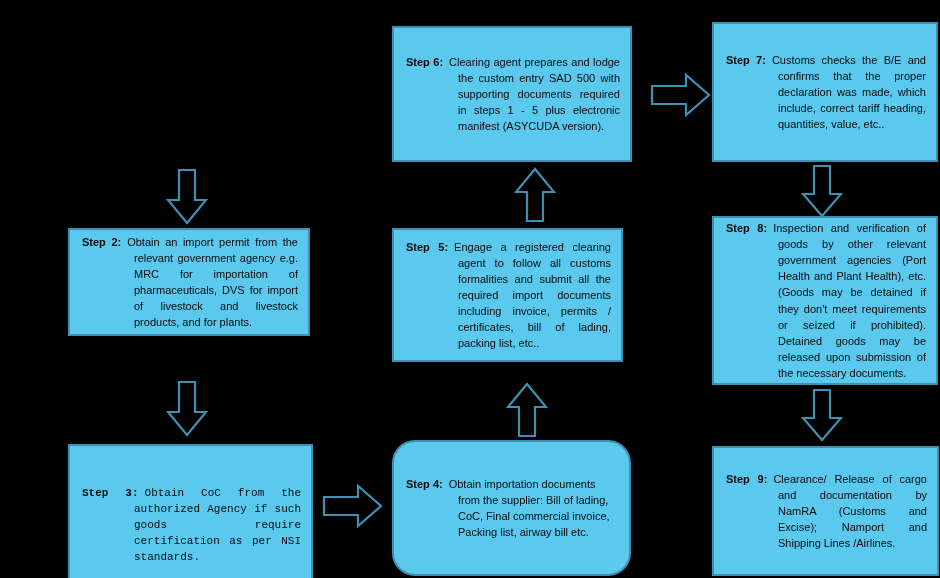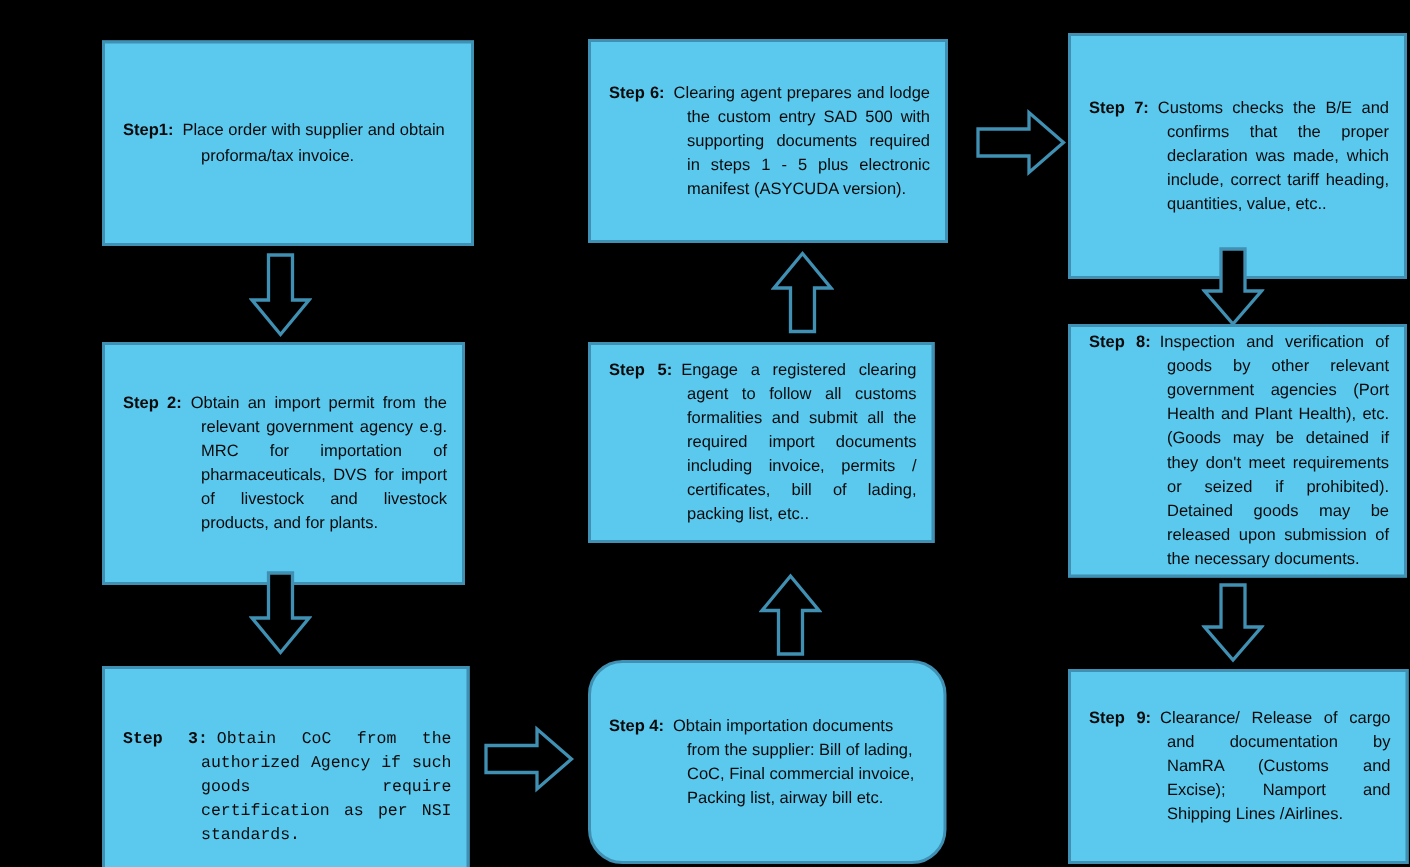--- a/index.html
+++ b/index.html
@@ -63,35 +63,28 @@
     stroke: #3f90b3;
     stroke-width: 2.2;
     stroke-linejoin: miter;
   }
 </style>
 </head>
 <body>
 
 <div id="canvas">
 
-  <div class="step-box" style="left:68px; top:27px; width:248px; height:137px;">
-    <div class="step-inner">
-      <p class="step-para nojustify">
-        <span class="step-label">Step1:</span><span>Place order with supplier and obtain proforma/tax invoice.</span>
-      </p>
-    </div>
-  </div>
 
   <div class="arrow" style="left:166px; top:168px; width:42px; height:58px;">
     <svg width="42" height="58" viewBox="0 0 42 58" aria-hidden="true">
       <polygon class="arrow-stroke" points="13,2 29,2 29,32 40,32 21,55 2,32 13,32"></polygon>
     </svg>
   </div>
 
-  <div class="step-box" style="left:68px; top:228px; width:242px; height:162px;">
+  <div class="step-box" style="left:68px; top:228px; width:242px; height:108px;">
     <div class="step-inner">
       <p class="step-para">
         <span class="step-label">Step 2:</span><span>Obtain an import permit from the relevant government agency e.g. MRC for importation of pharmaceuticals, DVS for import of livestock and livestock products, and for plants.</span>
       </p>
     </div>
   </div>
 
   <div class="arrow" style="left:166px; top:380px; width:42px; height:58px;">
     <svg width="42" height="58" viewBox="0 0 42 58" aria-hidden="true">
       <polygon class="arrow-stroke" points="13,2 29,2 29,32 40,32 21,55 2,32 13,32"></polygon>
@@ -147,21 +140,21 @@
       </p>
     </div>
   </div>
 
   <div class="arrow" style="left:650px; top:72px; width:62px; height:46px;">
     <svg width="62" height="46" viewBox="0 0 62 46" aria-hidden="true">
       <polygon class="arrow-stroke" points="2,14 36,14 36,3 59,23 36,43 36,32 2,32"></polygon>
     </svg>
   </div>
 
-  <div class="step-box" style="left:712px; top:22px; width:226px; height:164px;">
+  <div class="step-box" style="left:712px; top:22px; width:226px; height:140px;">
     <div class="step-inner">
       <p class="step-para">
         <span class="step-label">Step 7:</span><span>Customs checks the B/E and confirms that the proper declaration was made, which include, correct tariff heading, quantities, value, etc..</span>
       </p>
     </div>
   </div>
 
   <div class="arrow" style="left:801px; top:164px; width:42px; height:55px;">
     <svg width="42" height="55" viewBox="0 0 42 55" aria-hidden="true">
       <polygon class="arrow-stroke" points="13,2 29,2 29,30 40,30 21,52 2,30 13,30"></polygon>

